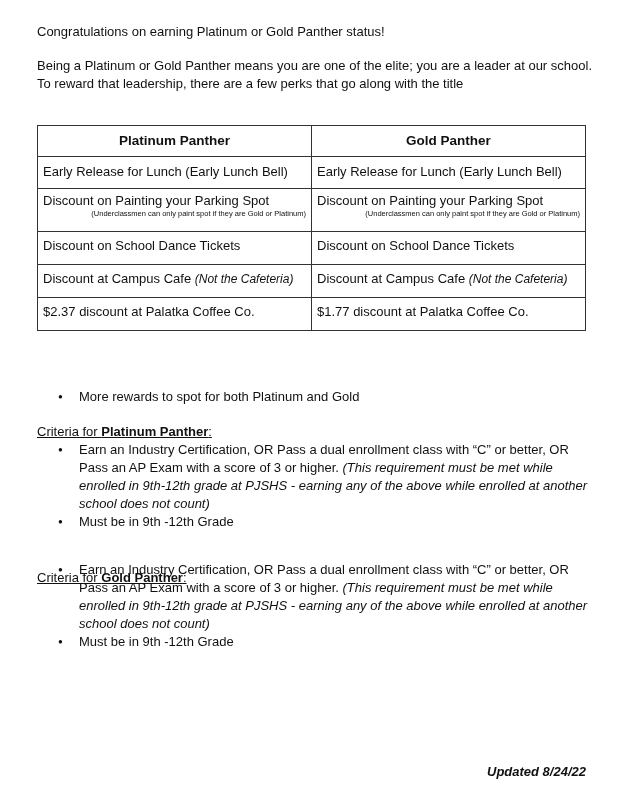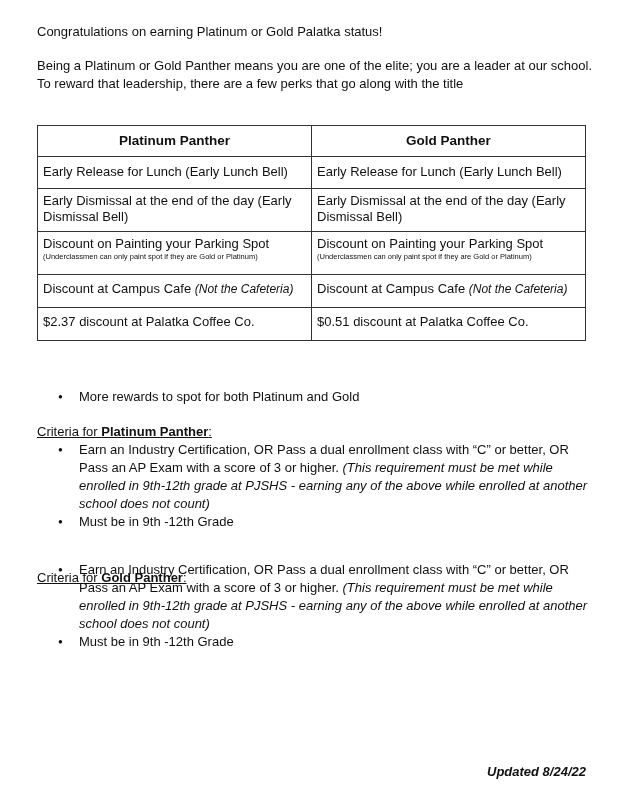--- a/index.html
+++ b/index.html
@@ -18,80 +18,80 @@
   table.perks th, table.perks td {
     border: 1.5px solid #333; padding: 4px 5px; vertical-align: top;
     font-size: 13px; line-height: 16px; text-align: left;
   }
   table.perks th { font-weight: bold; text-align: center; padding: 7px 5px; font-size: 13.5px; }
   table.perks td.r-1 { height: 34px; }
   table.perks td.r-2 { height: 20px; padding-top: 7px; }
   table.perks td.r-3 { height: 34px; }
   table.perks td.r-4 { height: 34px; }
   table.perks td.r-5, table.perks td.r-6, table.perks td.r-7 { height: 20px; padding-top: 6px; padding-bottom: 6px; }
-  .sub { display: block; font-size: 7.5px; line-height: 10px; }
+  .sub { display: block; font-size: 7.5px; line-height: 10px; text-align: right; }
   .ital { font-style: italic; font-size: 12px; }
   ul.b { position: absolute; margin: 0; padding-left: 0; list-style: none; }
   ul.b li { position: relative; padding-left: 42px; line-height: 18px; }
   ul.b li::before {
     content: "\25CF"; position: absolute; left: 21px; top: 0; font-size: 8px;
   }
   #more { left: 37px; top: 388px; width: 560px; }
   .crit-head { position: absolute; left: 37px; text-decoration: underline; line-height: 18px; text-align: center; }
   .crit-head b { font-weight: bold; }
   #plat-head { top: 423px; }
   #plat-list { left: 37px; top: 441px; width: 560px; }
   #gold-head { top: 543px; margin-top: 26px; }
   #gold-list { left: 37px; top: 561px; width: 560px; }
   .it { font-style: italic; }
   #updated { position: absolute; left: 487px; top: 764px; font-weight: bold; font-style: italic; font-size: 13px; }
 </style>
 </head>
 <body>
 
-<p class="p" id="intro1">Congratulations on earning Platinum or Gold Palatka status!</p>
+<p class="p" id="intro1">Congratulations on earning Platinum or Gold Panther status!</p>
 <p class="p" id="intro2">Being a Platinum or Gold Panther means you are one of the elite; you are a leader at our school.  To reward that leadership, there are a few perks that go along with the title</p>
 
 <table class="perks">
   <colgroup>
       <col style="width:50%">
       <col style="width:50%">
     </colgroup>
   <thead>
     <tr>
       <th>Platinum Panther</th>
       <th>Gold Panther</th>
     </tr>
   </thead>
   <tbody>
     <tr>
       <td class="r-2">Early Release for Lunch (Early Lunch Bell)</td>
       <td class="r-2">Early Release for Lunch (Early Lunch Bell)</td>
     </tr>
     <tr>
-      <td class="r-3">Early Dismissal at the end of the day (Early Dismissal Bell)</td>
-      <td class="r-3">Early Dismissal at the end of the day (Early Dismissal Bell)</td>
-    </tr>
-    <tr>
       <td class="r-4">
         <span>Discount on Painting your Parking Spot</span>
         <span class="sub">(Underclassmen can only paint spot if they are Gold or Platinum)</span>
       </td>
       <td class="r-4">
         <span>Discount on Painting your Parking Spot</span>
         <span class="sub">(Underclassmen can only paint spot if they are Gold or Platinum)</span>
       </td>
     </tr>
     <tr>
+      <td class="r-5">Discount on School Dance Tickets</td>
+      <td class="r-5">Discount on School Dance Tickets</td>
+    </tr>
+    <tr>
       <td class="r-6"><span>Discount at Campus Cafe </span><span class="ital">(Not the Cafeteria)</span></td>
       <td class="r-6"><span>Discount at Campus Cafe </span><span class="ital">(Not the Cafeteria)</span></td>
     </tr>
     <tr>
       <td class="r-7">$2.37 discount at Palatka Coffee Co.</td>
-      <td class="r-7">$0.51 discount at Palatka Coffee Co.</td>
+      <td class="r-7">$1.77 discount at Palatka Coffee Co.</td>
     </tr>
   </tbody>
 </table>
 
 <ul class="b" id="more">
   <li>More rewards to spot for both Platinum and Gold</li>
 </ul>
 
 <div class="crit-head" id="plat-head"><span>Criteria for </span><b>Platinum Panther</b><span>:</span></div>
 <ul class="b" id="plat-list">

